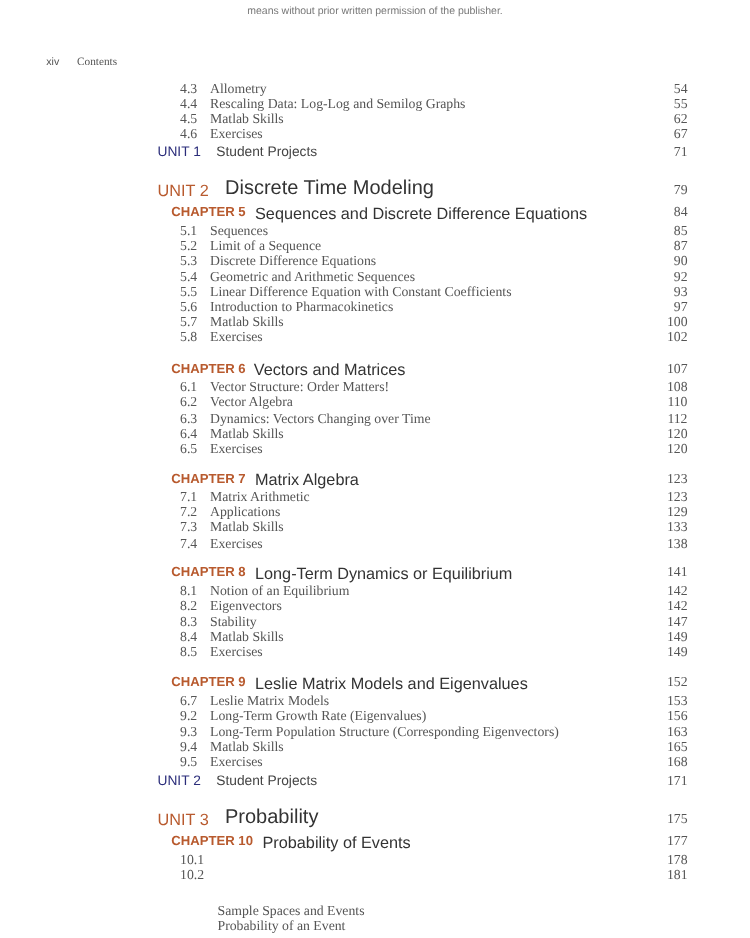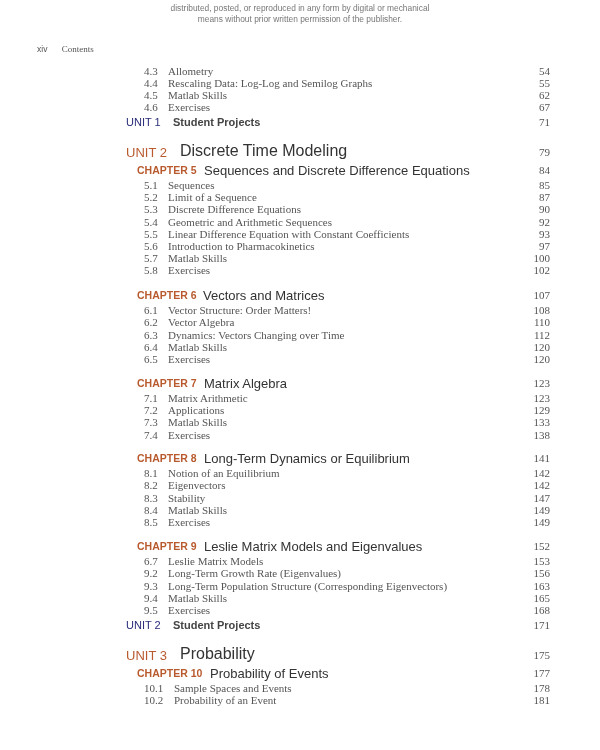--- a/index.html
+++ b/index.html
@@ -7,35 +7,34 @@
   .copyright { position: absolute; left: 0; top: 3px; width: 600px; text-align: center; font-family: "Liberation Sans", sans-serif; font-size: 8.4px; line-height: 11px; color: #777; }
   .running-head { position: absolute; left: 37px; top: 44px; font-size: 9px; color: #555; }
   .running-head .pg { font-family: "Liberation Sans", sans-serif; font-size: 8.5px; margin-right: 12px; text-align: center; }
   .running-head .ttl { font-family: "Liberation Serif", serif; }
   .toc { position: absolute; left: 0; top: 0; width: 600px; }
   .row { position: absolute; left: 0; width: 600px; }
   .pnum { position: absolute; right: 50px; font-size: 11px; color: #555; text-align: right; }
   .sec-num { position: absolute; left: 144px; font-size: 11px; color: #555; }
   .sec-title { position: absolute; left: 168px; font-size: 11px; color: #555; white-space: nowrap; }
   .sec-num.wide { left: 144px; }
-  .sec-title.wide { left: 174px; }
+  .sec-title.wide { left: 174px; margin-top: 41px; }
   .chap-label { position: absolute; left: 137px; font-family: "Liberation Sans", sans-serif; font-weight: bold; font-size: 10.5px; color: #b85a2e; }
   .chap-title { position: absolute; font-family: "Liberation Sans", sans-serif; font-size: 13px; color: #333; white-space: nowrap; }
   .unit-label { position: absolute; left: 126px; font-family: "Liberation Sans", sans-serif; font-weight: normal; color: #b85a2e; }
   .unit-label.sp { font-size: 11px; color: #2b2d7a; }
   .unit-label.big { font-size: 13px; }
   .unit-title { position: absolute; font-family: "Liberation Sans", sans-serif; white-space: nowrap; color: #333; }
-  .unit-title.sp { font-size: 11px; left: 173px; color: #444; font-weight: bold; }
+  .unit-title.sp { font-size: 11px; left: 173px; color: #444; }
   .unit-title.big { font-size: 16px; left: 180px; }
 </style>
 </head>
 <body>
 
 <div class="copyright">
-  <div>distributed, posted, or reproduced in any form by digital or mechanical</div>
   <div>means without prior written permission of the publisher.</div>
 </div>
 
 <div class="running-head">
   <span class="pg">xiv</span>
   <span class="ttl">Contents</span>
 </div>
 
 <div class="toc">
 

